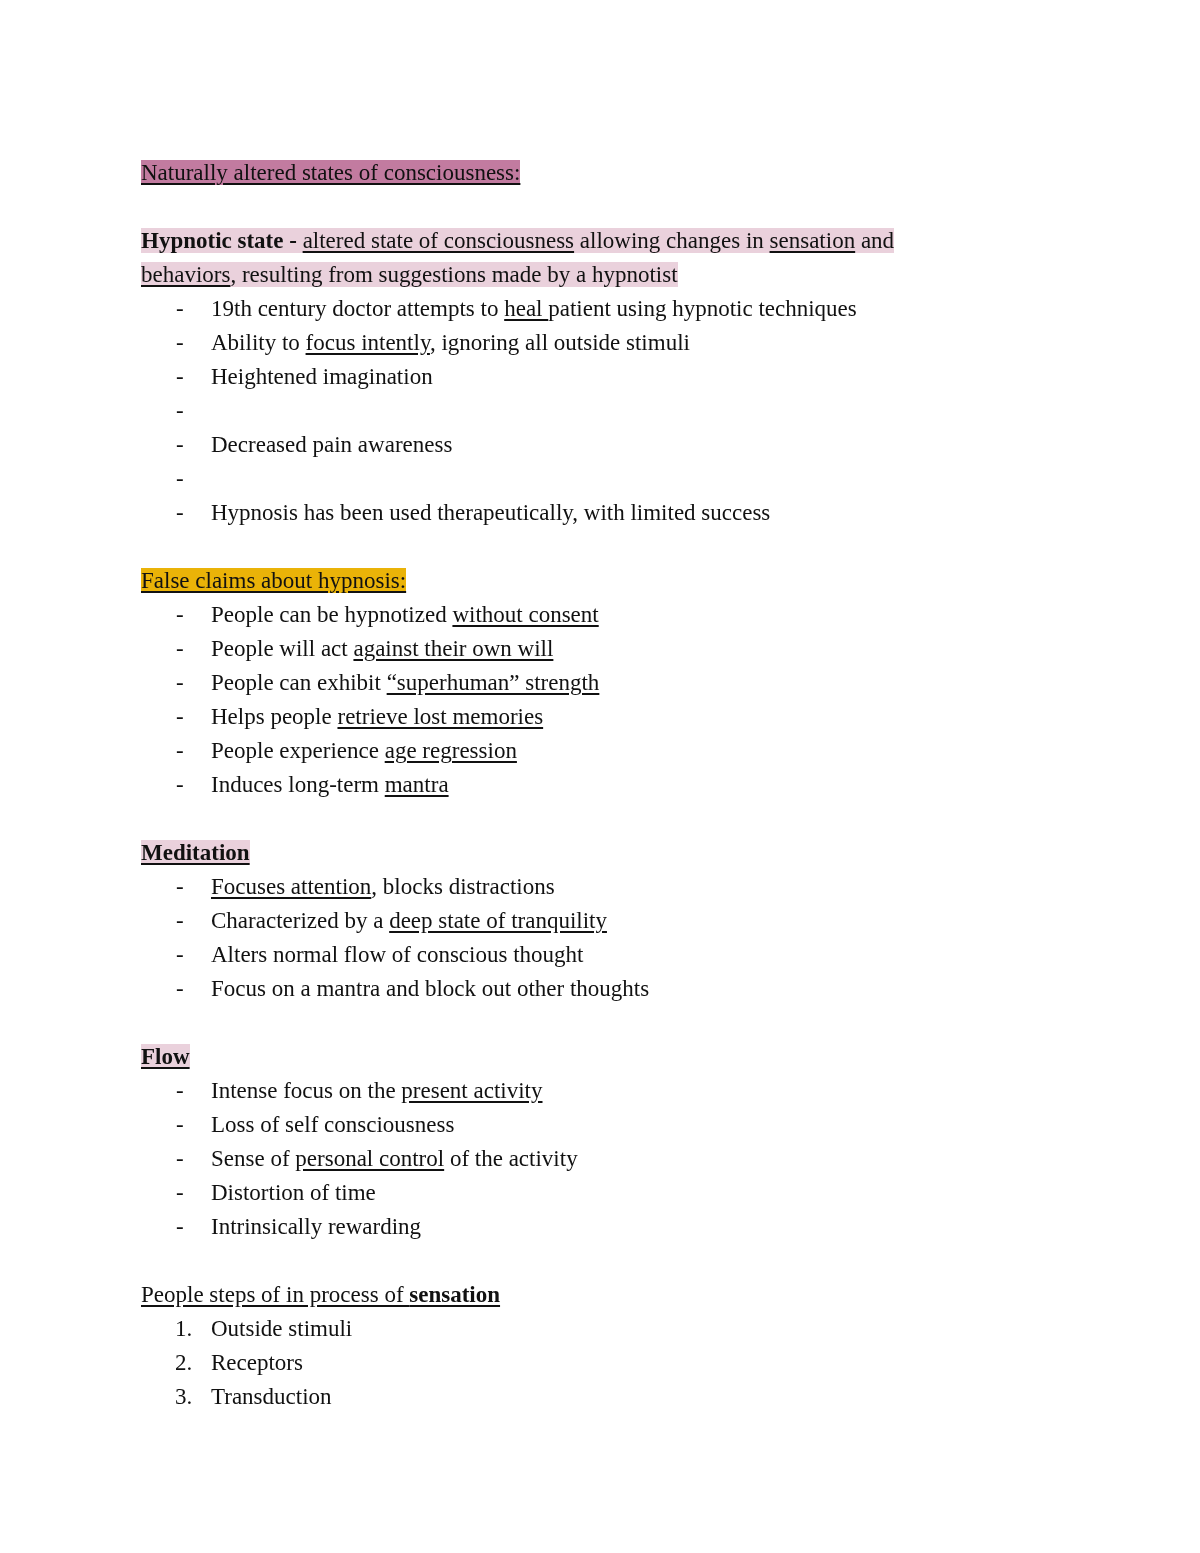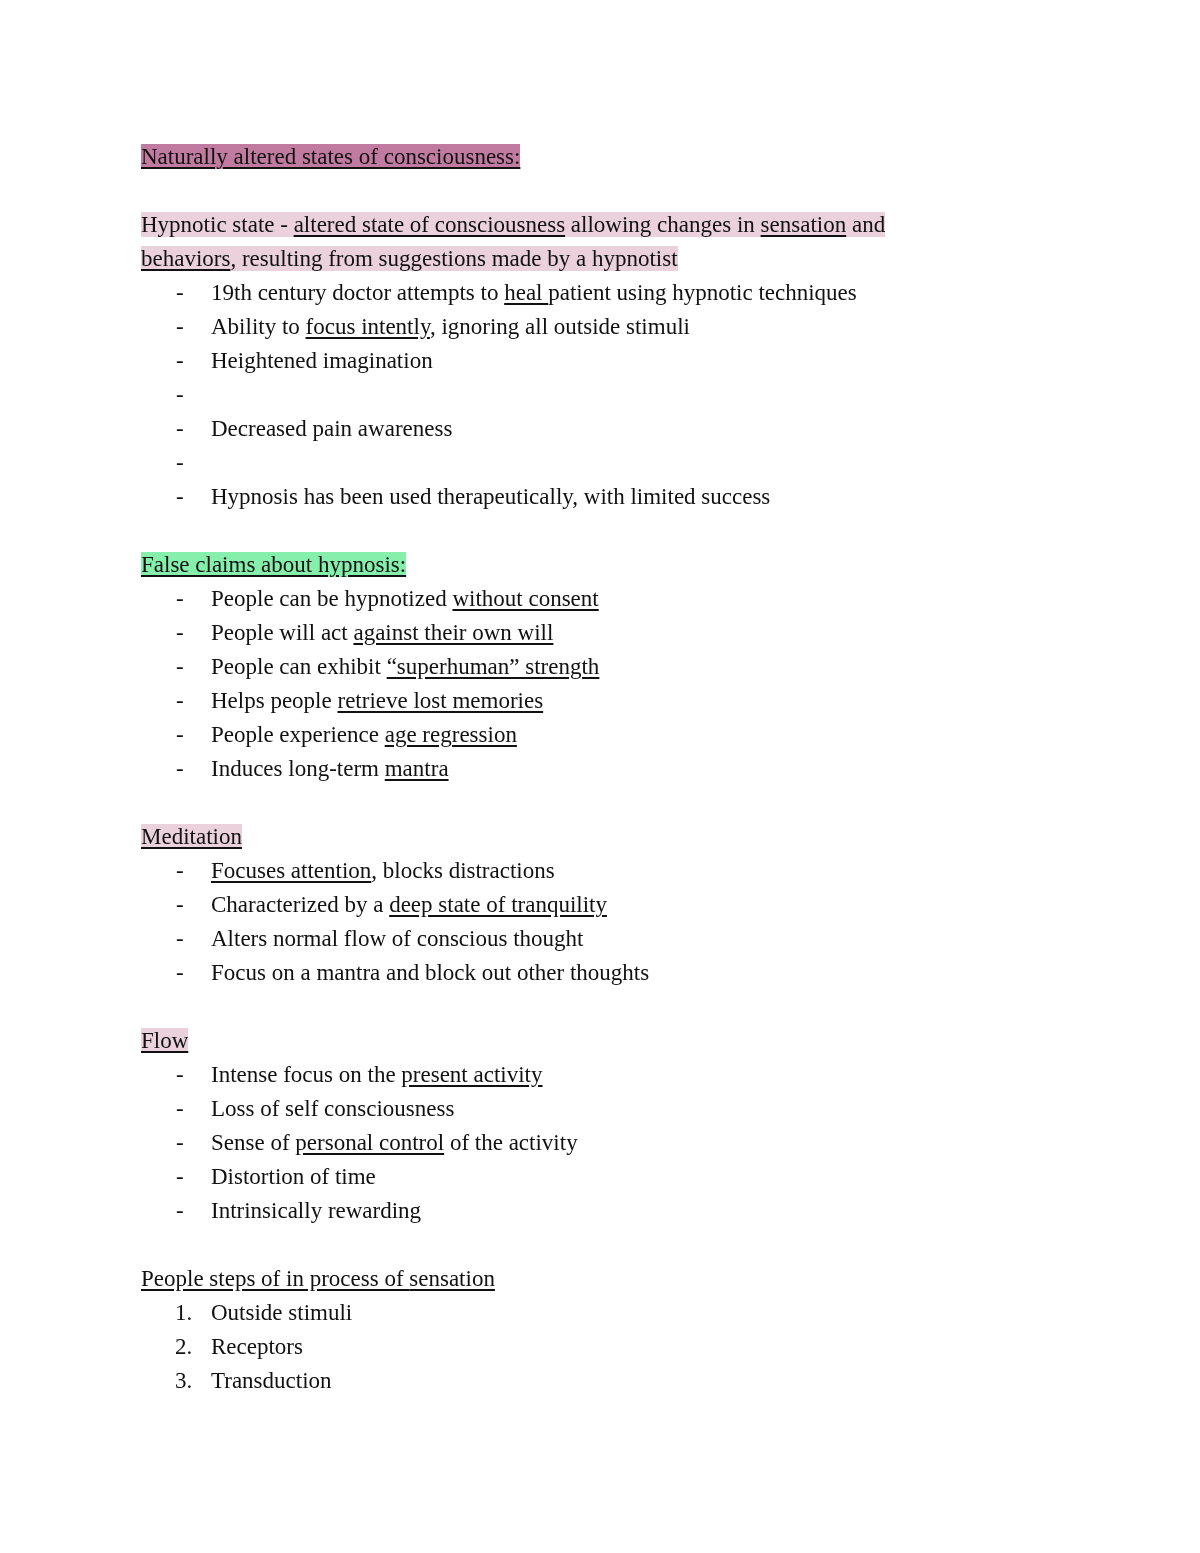--- a/index.html
+++ b/index.html
@@ -1,25 +1,25 @@
 <!DOCTYPE html>
 <html><head>
 <meta charset="utf-8">
 <style>
   html, body { margin: 0; padding: 0; background: #ffffff; }
   body { width: 1200px; height: 1553px; position: relative; overflow: hidden;
          font-family: "Liberation Serif", "DejaVu Serif", serif; color: #111; }
-  .page { position: absolute; left: 141px; top: 140px; width: 900px; font-size: 23px; line-height: 34px; }
+  .page { position: absolute; left: 141px; top: 156px; width: 900px; font-size: 23px; line-height: 34px; }
   .line { white-space: nowrap; height: 34px; }
   .gap { height: 34px; }
   .hl-dark { background: #c27ba0; }
   .hl-light { background: #ead1dc; }
-  .hl-red { background: #86efac; }
+  .hl-red { background: #eab308; }
   .u { text-decoration: underline; text-decoration-thickness: 2px; text-underline-offset: 3px; }
-  .b { font-weight: normal; }
+  .b { font-weight: bold; }
   ul.dash { list-style: none; margin: 0; padding: 0; }
   ul.dash li { position: relative; padding-left: 70px; height: 34px; white-space: nowrap; }
   ul.dash li .bullet { position: absolute; left: 35px; top: 0; }
   ol.num { list-style: none; margin: 0; padding: 0; }
   ol.num li { position: relative; padding-left: 70px; height: 34px; white-space: nowrap; }
   ol.num li .bullet { position: absolute; left: 34px; top: 0; }
 </style>
 </head>
 <body>
 

